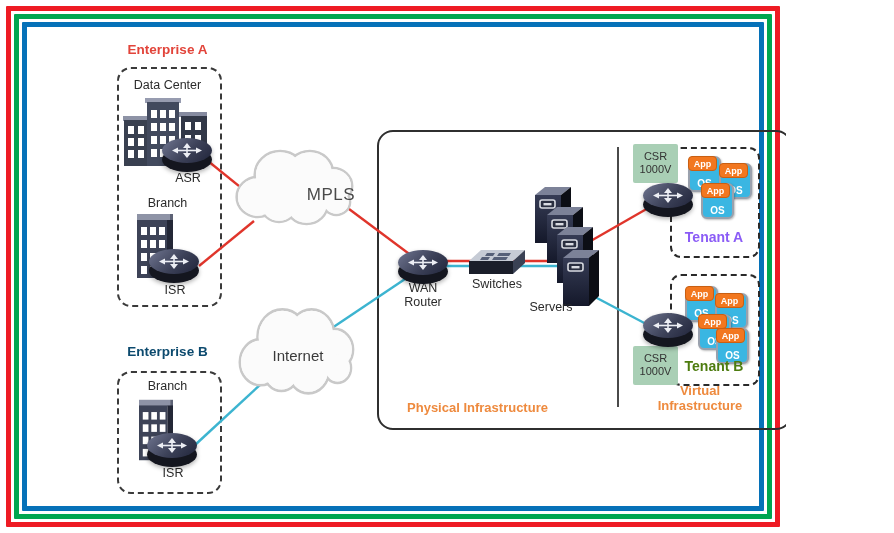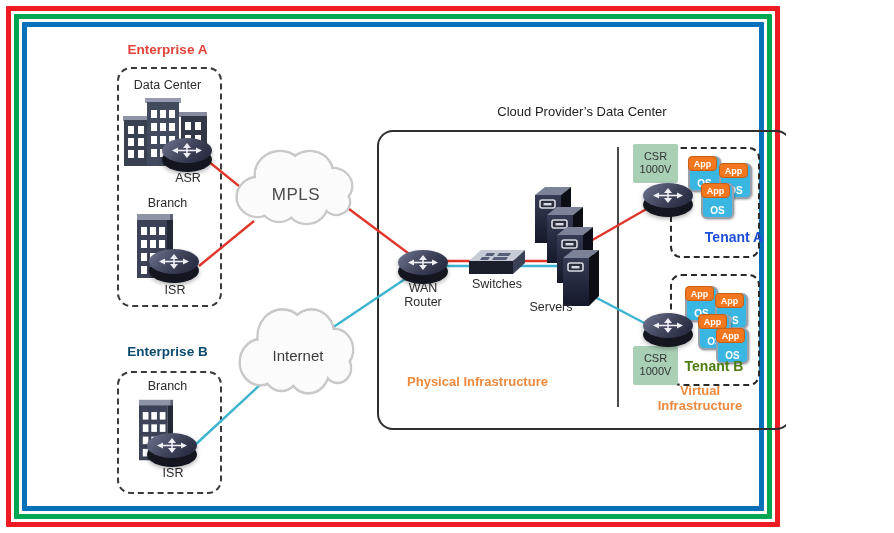--- a/index.html
+++ b/index.html
@@ -7,24 +7,24 @@
           font-family:"Liberation Sans",sans-serif;}
   
   .frame{position:absolute;pointer-events:none;border-radius:1px;}
   .frame-red{inset:6px;border:5px solid #ee1b24;}
   .frame-green{inset:14px;border:5px solid #00a650;}
   .frame-blue{inset:22px;border:5px solid #0671b8;}
 
   .lbl{position:absolute;font-size:12.5px;line-height:14px;color:#2b2b2b;text-align:center;z-index:3;white-space:nowrap;}
   .title-red{color:#e2443a;font-weight:bold;font-size:13.5px;}
   .title-cyan{color:#0c4a6e;font-weight:bold;font-size:13.5px;}
-  .tenant-red{color:#1d4ed8;font-weight:bold;font-size:14px;margin-left:20px;}
+  .tenant-red{color:#8b5cf6;font-weight:bold;font-size:14px;}
   .tenant-cyan{color:#4d7c0f;font-weight:bold;font-size:14px;}
   .orange{color:#ee8a3e;font-weight:600;font-size:13px;line-height:15px;}
-  .mpls-label{font-size:17px;color:#4a4a4a;letter-spacing:.5px;}
+  .mpls-label{font-size:17px;color:#4a4a4a;letter-spacing:.5px;margin-left:35px;}
   .internet-label{font-size:15px;color:#3a3a3a;}
   .provider-title{font-size:13px;color:#222;}
 
   .dashedbox{position:absolute;border:2px dashed #3a3a3a;border-radius:14px;z-index:1;}
   .tenantbox{position:absolute;border:2px dashed #2a2a2a;border-radius:11px;z-index:1;}
   .providerbox{position:absolute;left:377px;top:130px;width:411px;height:296px;
                border:2px solid #2f2f2f;border-radius:16px;z-index:1;background:transparent;}
   .divider{position:absolute;left:617px;top:147px;width:2px;height:260px;background:#4a4a4a;z-index:1;}
 
   .wires{position:absolute;left:0;top:0;z-index:2;}
@@ -243,21 +243,20 @@
       <path d="M16.2,6 h1.6 v5 h-1.6 Z"></path>
           <path d="M8,7.7 h18 v1.6 H8 Z"></path>
     </svg>
       </div>
   </div>
   <div class="lbl" style="left:147px;top:466px;width:52px;">ISR</div>
 
   <div class="lbl mpls-label" style="left:266px;top:188px;width:60px;">MPLS</div>
   <div class="lbl internet-label" style="left:262px;top:349px;width:72px;">Internet</div>
 
-  <div class="lbl provider-title" style="left:427px;top:105px;width:310px;">Cloud Provider’s Data Center</div>
 
   <div class="router" style="left:398px;top:250px;">
     <div class="rbody"></div>
     <div class="rtop">
         <svg width="34" height="17" viewBox="0 0 34 17" fill="#eceef4">
       <path d="M17,1 L21,6 L13,6 Z"></path>
           <path d="M17,16 L21,11 L13,11 Z"></path>
       <path d="M2,8.5 L8,5.5 L8,11.5 Z"></path>
           <path d="M32,8.5 L26,5.5 L26,11.5 Z"></path>
       <path d="M16.2,6 h1.6 v5 h-1.6 Z"></path>
@@ -304,21 +303,21 @@
   </svg>
   <svg class="icon-abs" style="left:561px;top:249px;" width="40" height="58" viewBox="0 0 40 58">
     <polygon points="2,9 12,1 38,1 28,9" fill="#7c8298"></polygon>
       <polygon points="28,9 38,1 38,47 28,57" fill="#0c0e15"></polygon>
     <rect x="2" y="9" width="26" height="48" fill="url(#srvGrad)"></rect>
     <rect x="7" y="14" width="15" height="8" rx="2" fill="#2a2f40" stroke="#d9dbe2" stroke-width="1.6"></rect>
     <rect x="10.5" y="17" width="8" height="2.4" fill="#d9dbe2"></rect>
   </svg>
   <div class="lbl" style="left:520px;top:300px;width:62px;">Servers</div>
 
-  <div class="lbl orange" style="left:395px;top:374px;width:165px;">Physical Infrastructure</div>
+  <div class="lbl orange" style="left:395px;top:400px;width:165px;">Physical Infrastructure</div>
 
   <div class="csrbox" style="left:633px;top:144px;">
     <span style="display:block">CSR</span>
     <span style="display:block">1000V</span>
   </div>
   <div class="router" style="left:643px;top:183px;">
     <div class="rbody"></div>
     <div class="rtop">
         <svg width="34" height="17" viewBox="0 0 34 17" fill="#eceef4">
       <path d="M17,1 L21,6 L13,6 Z"></path>

